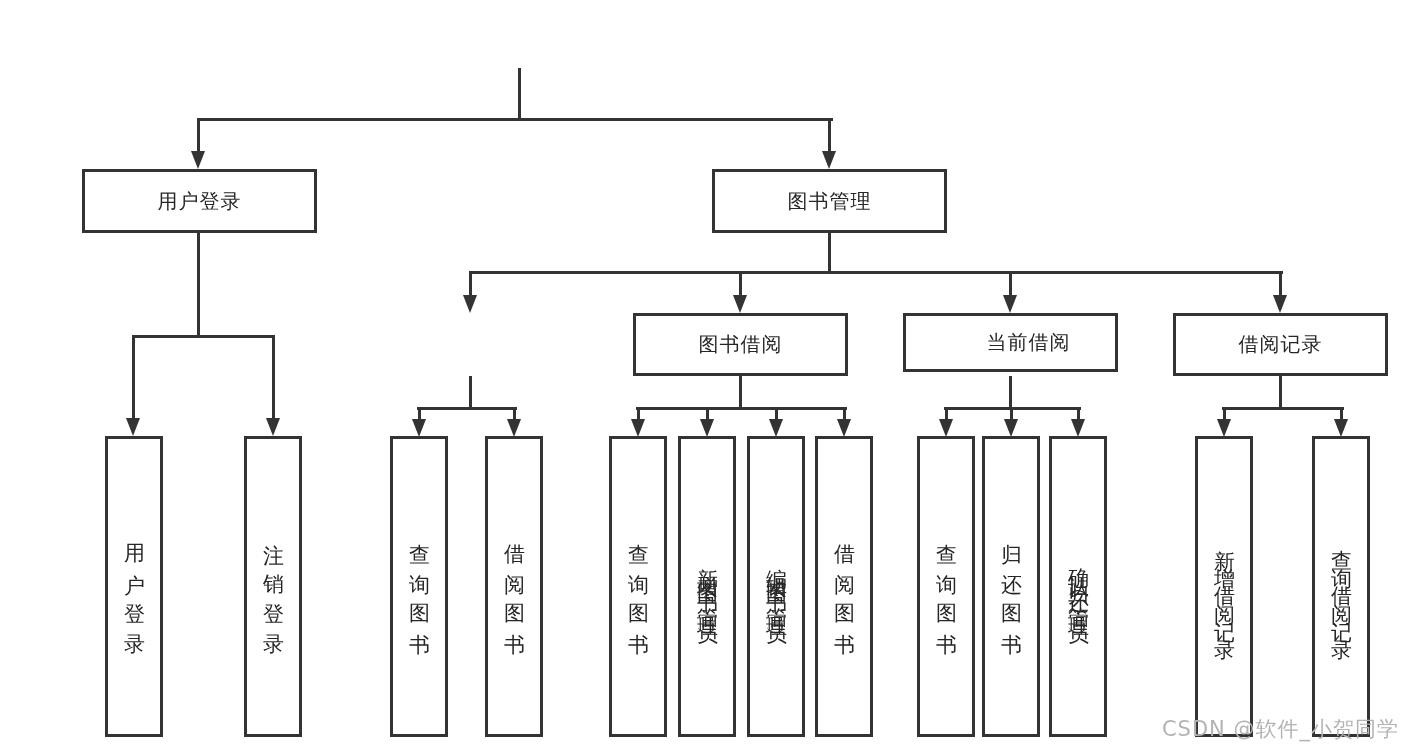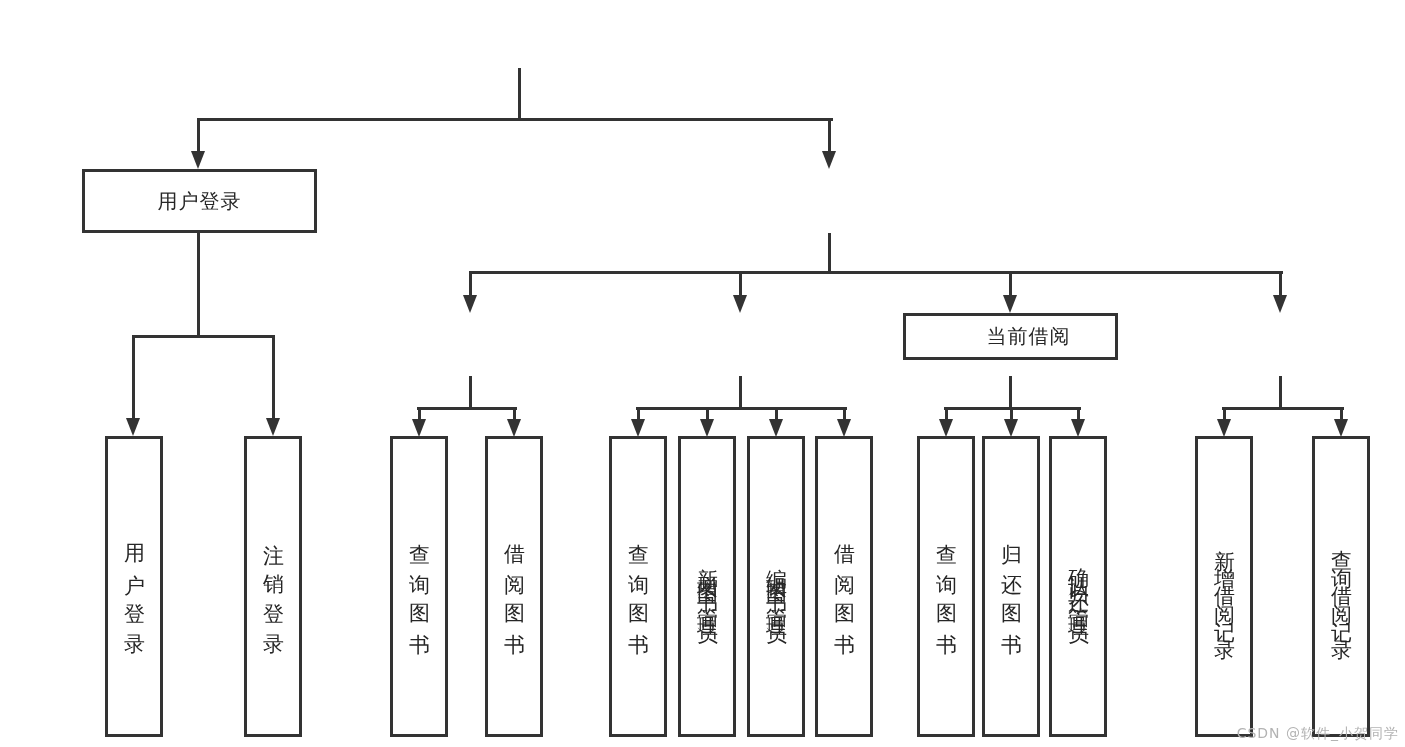--- a/index.html
+++ b/index.html
@@ -63,60 +63,63 @@
     width: 0;
     height: 0;
     border-left: 7px solid transparent;
     border-right: 7px solid transparent;
     border-top: 18px solid var(--line);
   }
   .watermark {
     position: absolute;
     right: 6px;
     bottom: 4px;
-    font-size: 14px;
+    font-size: 21px;
     color: var(--watermark);
     letter-spacing: 1px;
     white-space: nowrap;
   }
 </style>
 </head>
 <body>
 
 <div class="canvas">
 
 
   <div class="vline" style="left:518px; top:68px; height:50px;"></div>
   <div class="hline" style="left:197px; top:118px; width:636px;"></div>
   <div class="vline" style="left:197px; top:118px; height:34px;"></div>
   <div class="arrow" style="left:191px; top:151px;"></div>
   <div class="vline" style="left:828px; top:118px; height:34px;"></div>
   <div class="arrow" style="left:822px; top:151px;"></div>
 
   <div class="box" style="left:82px; top:169px; width:235px; height:64px;">用户登录</div>
+  <div class="box" style="left:712px; top:169px; width:235px; height:64px;">图书管理</div>
 
   <div class="vline" style="left:197px; top:233px; height:102px;"></div>
   <div class="hline" style="left:132px; top:335px; width:143px;"></div>
   <div class="vline" style="left:132px; top:335px; height:83px;"></div>
   <div class="arrow" style="left:126px; top:418px;"></div>
   <div class="vline" style="left:272px; top:335px; height:83px;"></div>
   <div class="arrow" style="left:266px; top:418px;"></div>
 
   <div class="vline" style="left:828px; top:233px; height:40px;"></div>
   <div class="hline" style="left:469px; top:271px; width:814px;"></div>
   <div class="vline" style="left:469px; top:271px; height:24px;"></div>
   <div class="arrow" style="left:463px; top:295px;"></div>
   <div class="vline" style="left:739px; top:271px; height:24px;"></div>
   <div class="arrow" style="left:733px; top:295px;"></div>
   <div class="vline" style="left:1009px; top:271px; height:24px;"></div>
   <div class="arrow" style="left:1003px; top:295px;"></div>
   <div class="vline" style="left:1279px; top:271px; height:24px;"></div>
   <div class="arrow" style="left:1273px; top:295px;"></div>
 
-  <div class="box" style="left:903px; top:313px; width:215px; height:47px;padding-left:36px;">当前借阅</div>
+  <div class="box" style="left:633px; top:313px; width:215px; height:63px;">图书借阅</div>
+  <div class="box" style="left:903px; top:313px; width:215px; height:59px;padding-left:36px;">当前借阅</div>
+  <div class="box" style="left:1173px; top:313px; width:215px; height:63px;">借阅记录</div>
 
   <div class="vline" style="left:469px; top:376px; height:31px;"></div>
   <div class="hline" style="left:417px; top:407px; width:100px;"></div>
   <div class="vline" style="left:418px; top:407px; height:12px;"></div>
   <div class="arrow" style="left:412px; top:419px;"></div>
   <div class="vline" style="left:513px; top:407px; height:12px;"></div>
   <div class="arrow" style="left:507px; top:419px;"></div>
 
   <div class="vline" style="left:739px; top:376px; height:31px;"></div>
   <div class="hline" style="left:636px; top:407px; width:211px;"></div>

